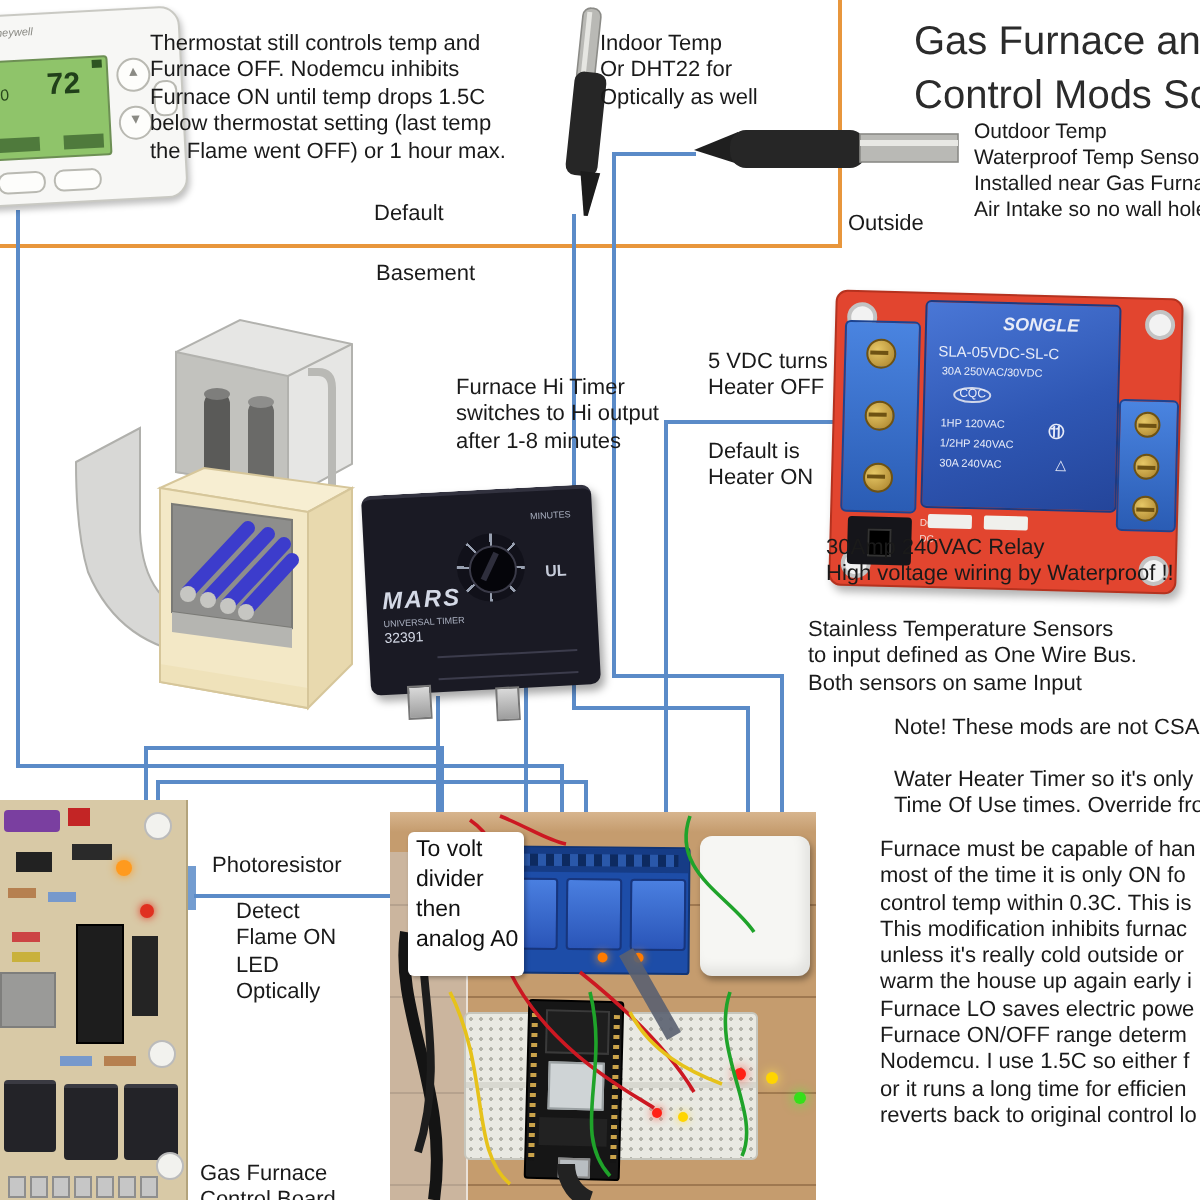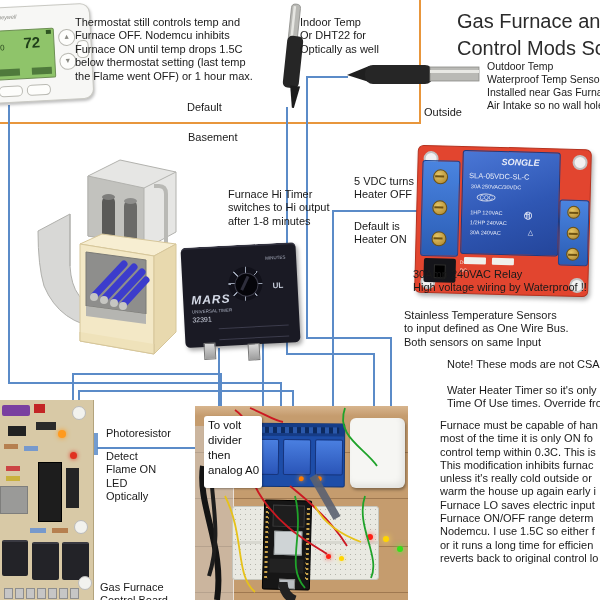--- a/index.html
+++ b/index.html
@@ -385,30 +385,30 @@
       <div>Time Of Use times. Override fro</div>
   </div>
 
   <div class="note" style="left:440px;top:419px;line-height:13.3px;">
     <div>Furnace must be capable of han</div>
       <div>most of the time it is only ON fo</div>
     <div>control temp within 0.3C. This is</div>
     <div>This modification inhibits furnac</div>
       <div>unless it's really cold outside or</div>
     <div>warm the house up again early i</div>
-      <div>Furnace LO saves electric input</div>
+      <div>Furnace LO saves electric powe</div>
     <div>Furnace ON/OFF range determ</div>
       <div>Nodemcu. I use 1.5C so either f</div>
     <div>or it runs a long time for efficien</div>
     <div>reverts back to original control lo</div>
   </div>
 
   <div class="note" style="left:106px;top:427px;">Photoresistor</div>
 
-  <div class="note" style="left:106px;top:450px;">
+  <div class="note" style="left:118px;top:450px;">
     <div>Detect</div>
       <div>Flame ON</div>
     <div>LED</div>
       <div>Optically</div>
   </div>
 
   <div class="note" style="left:100px;top:541px;margin-top:40px;">
     <div>Gas Furnace</div>
       <div>Control Board</div>
   </div>

